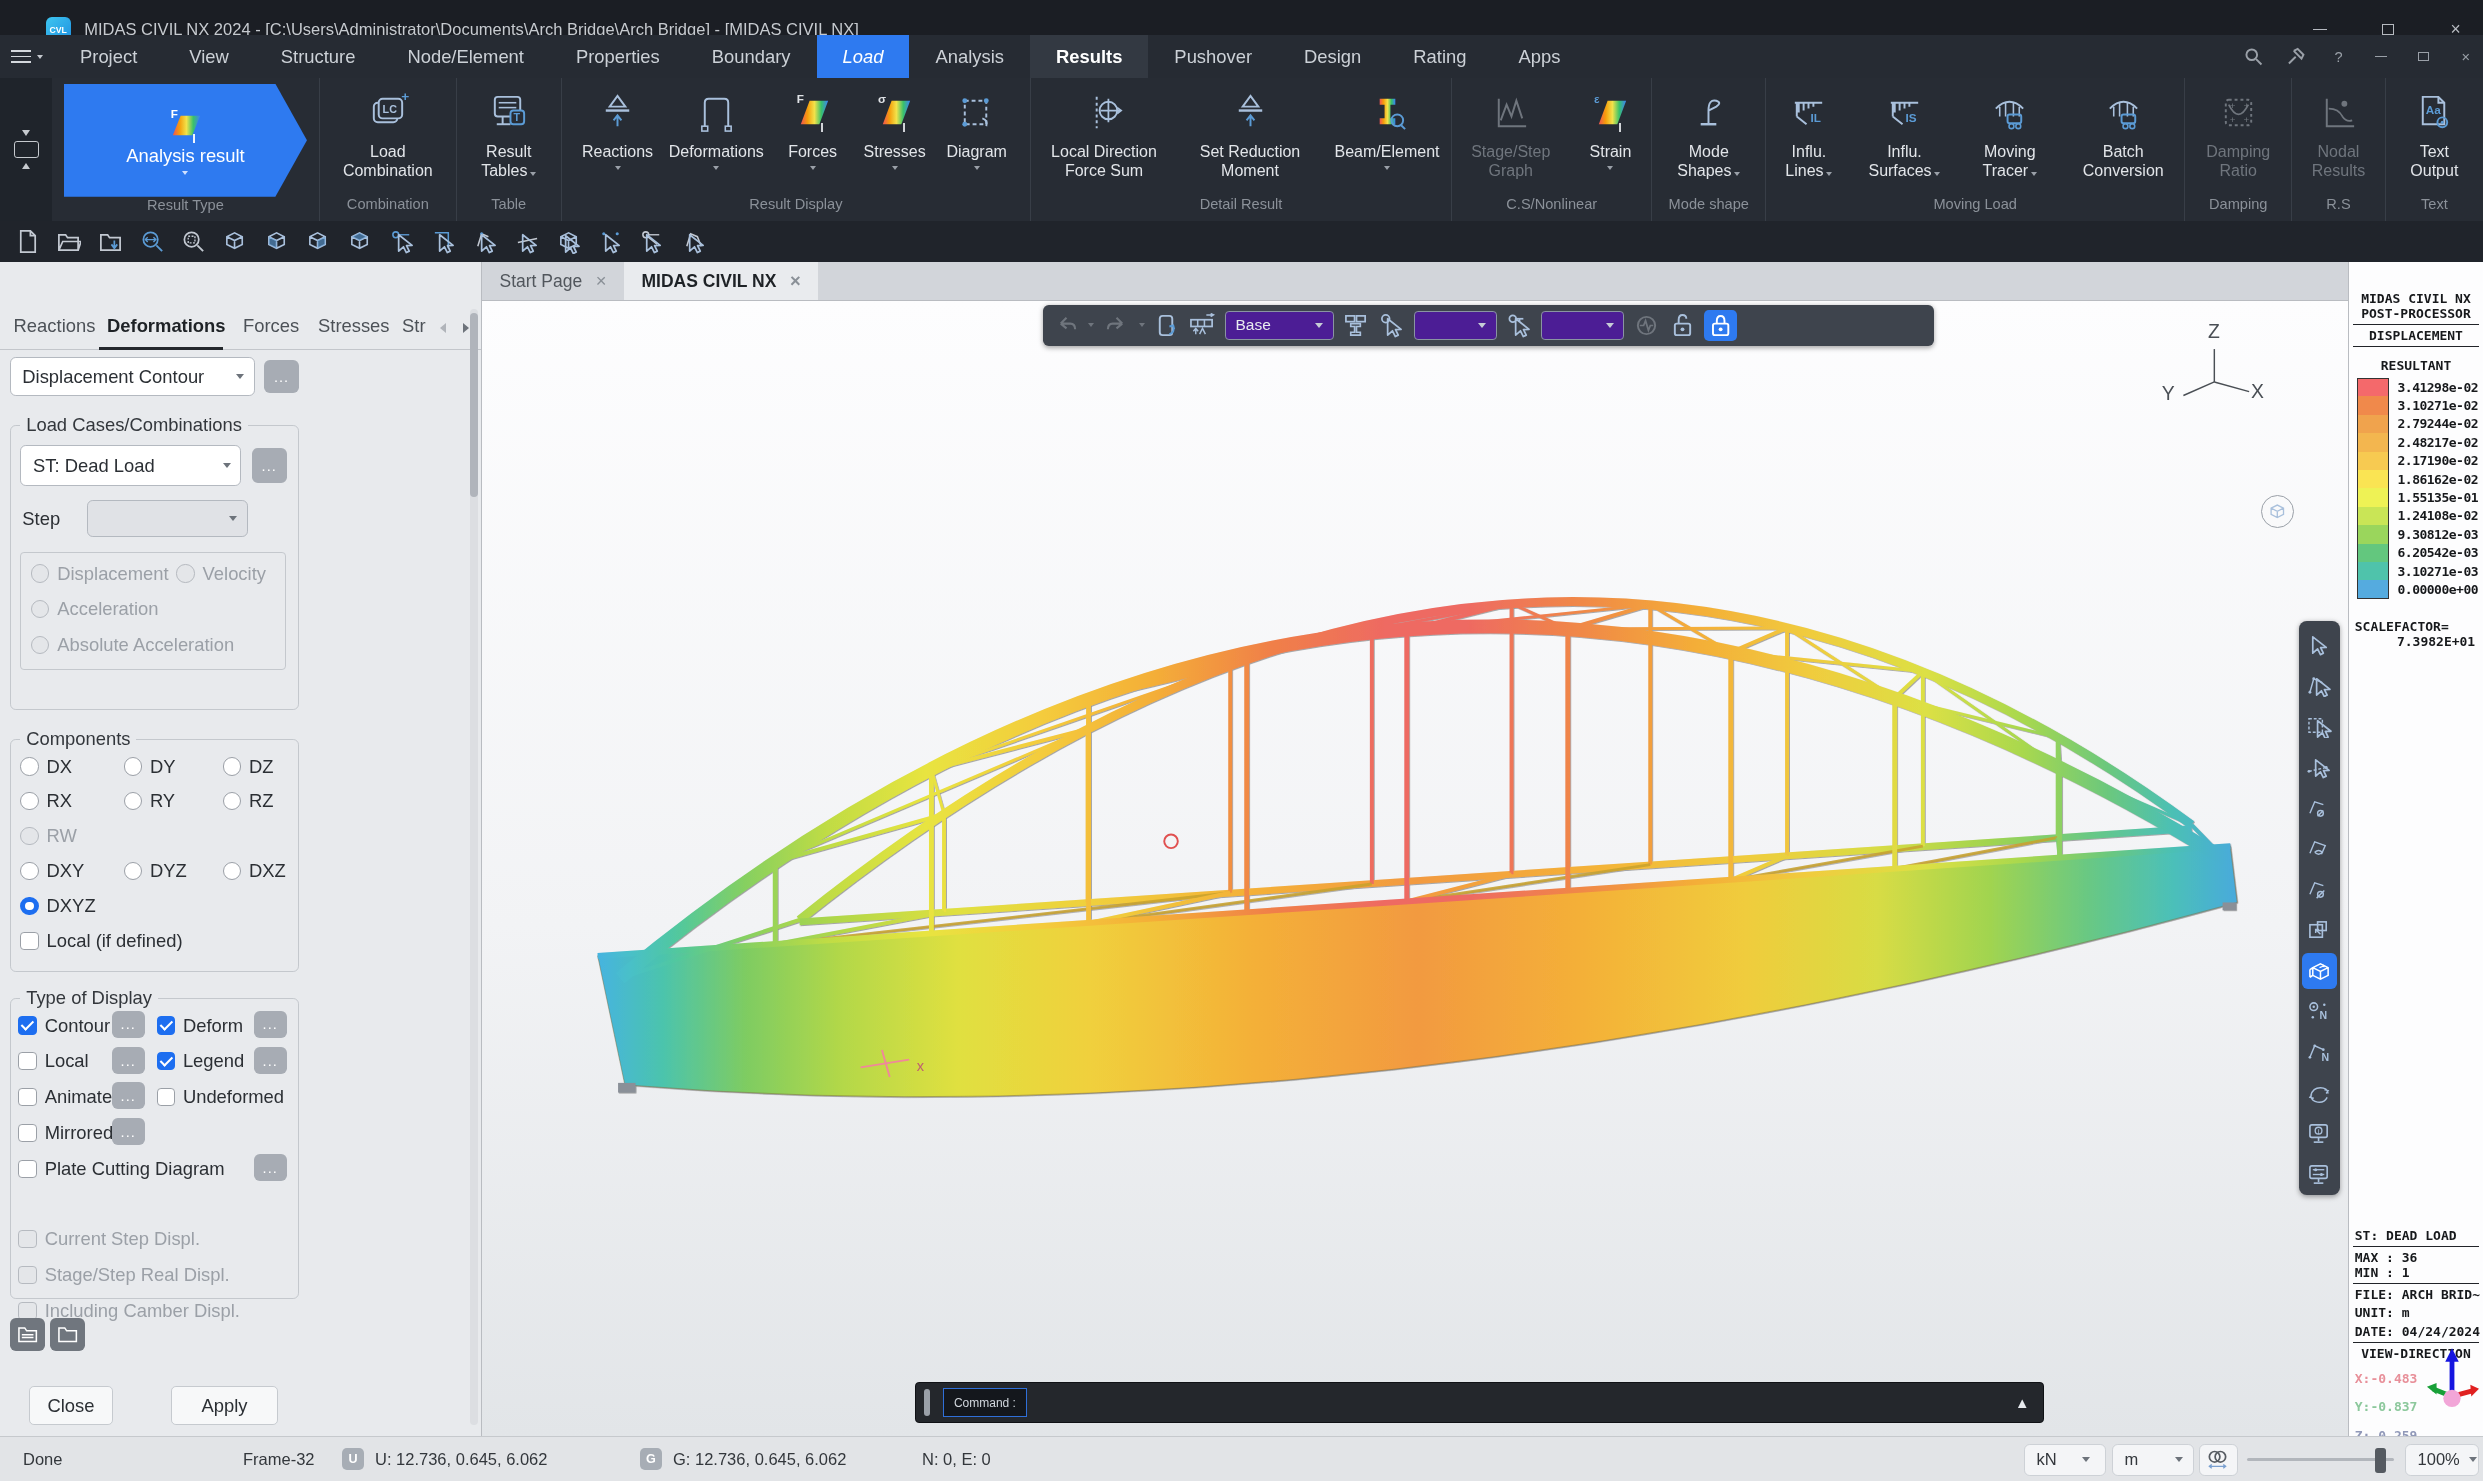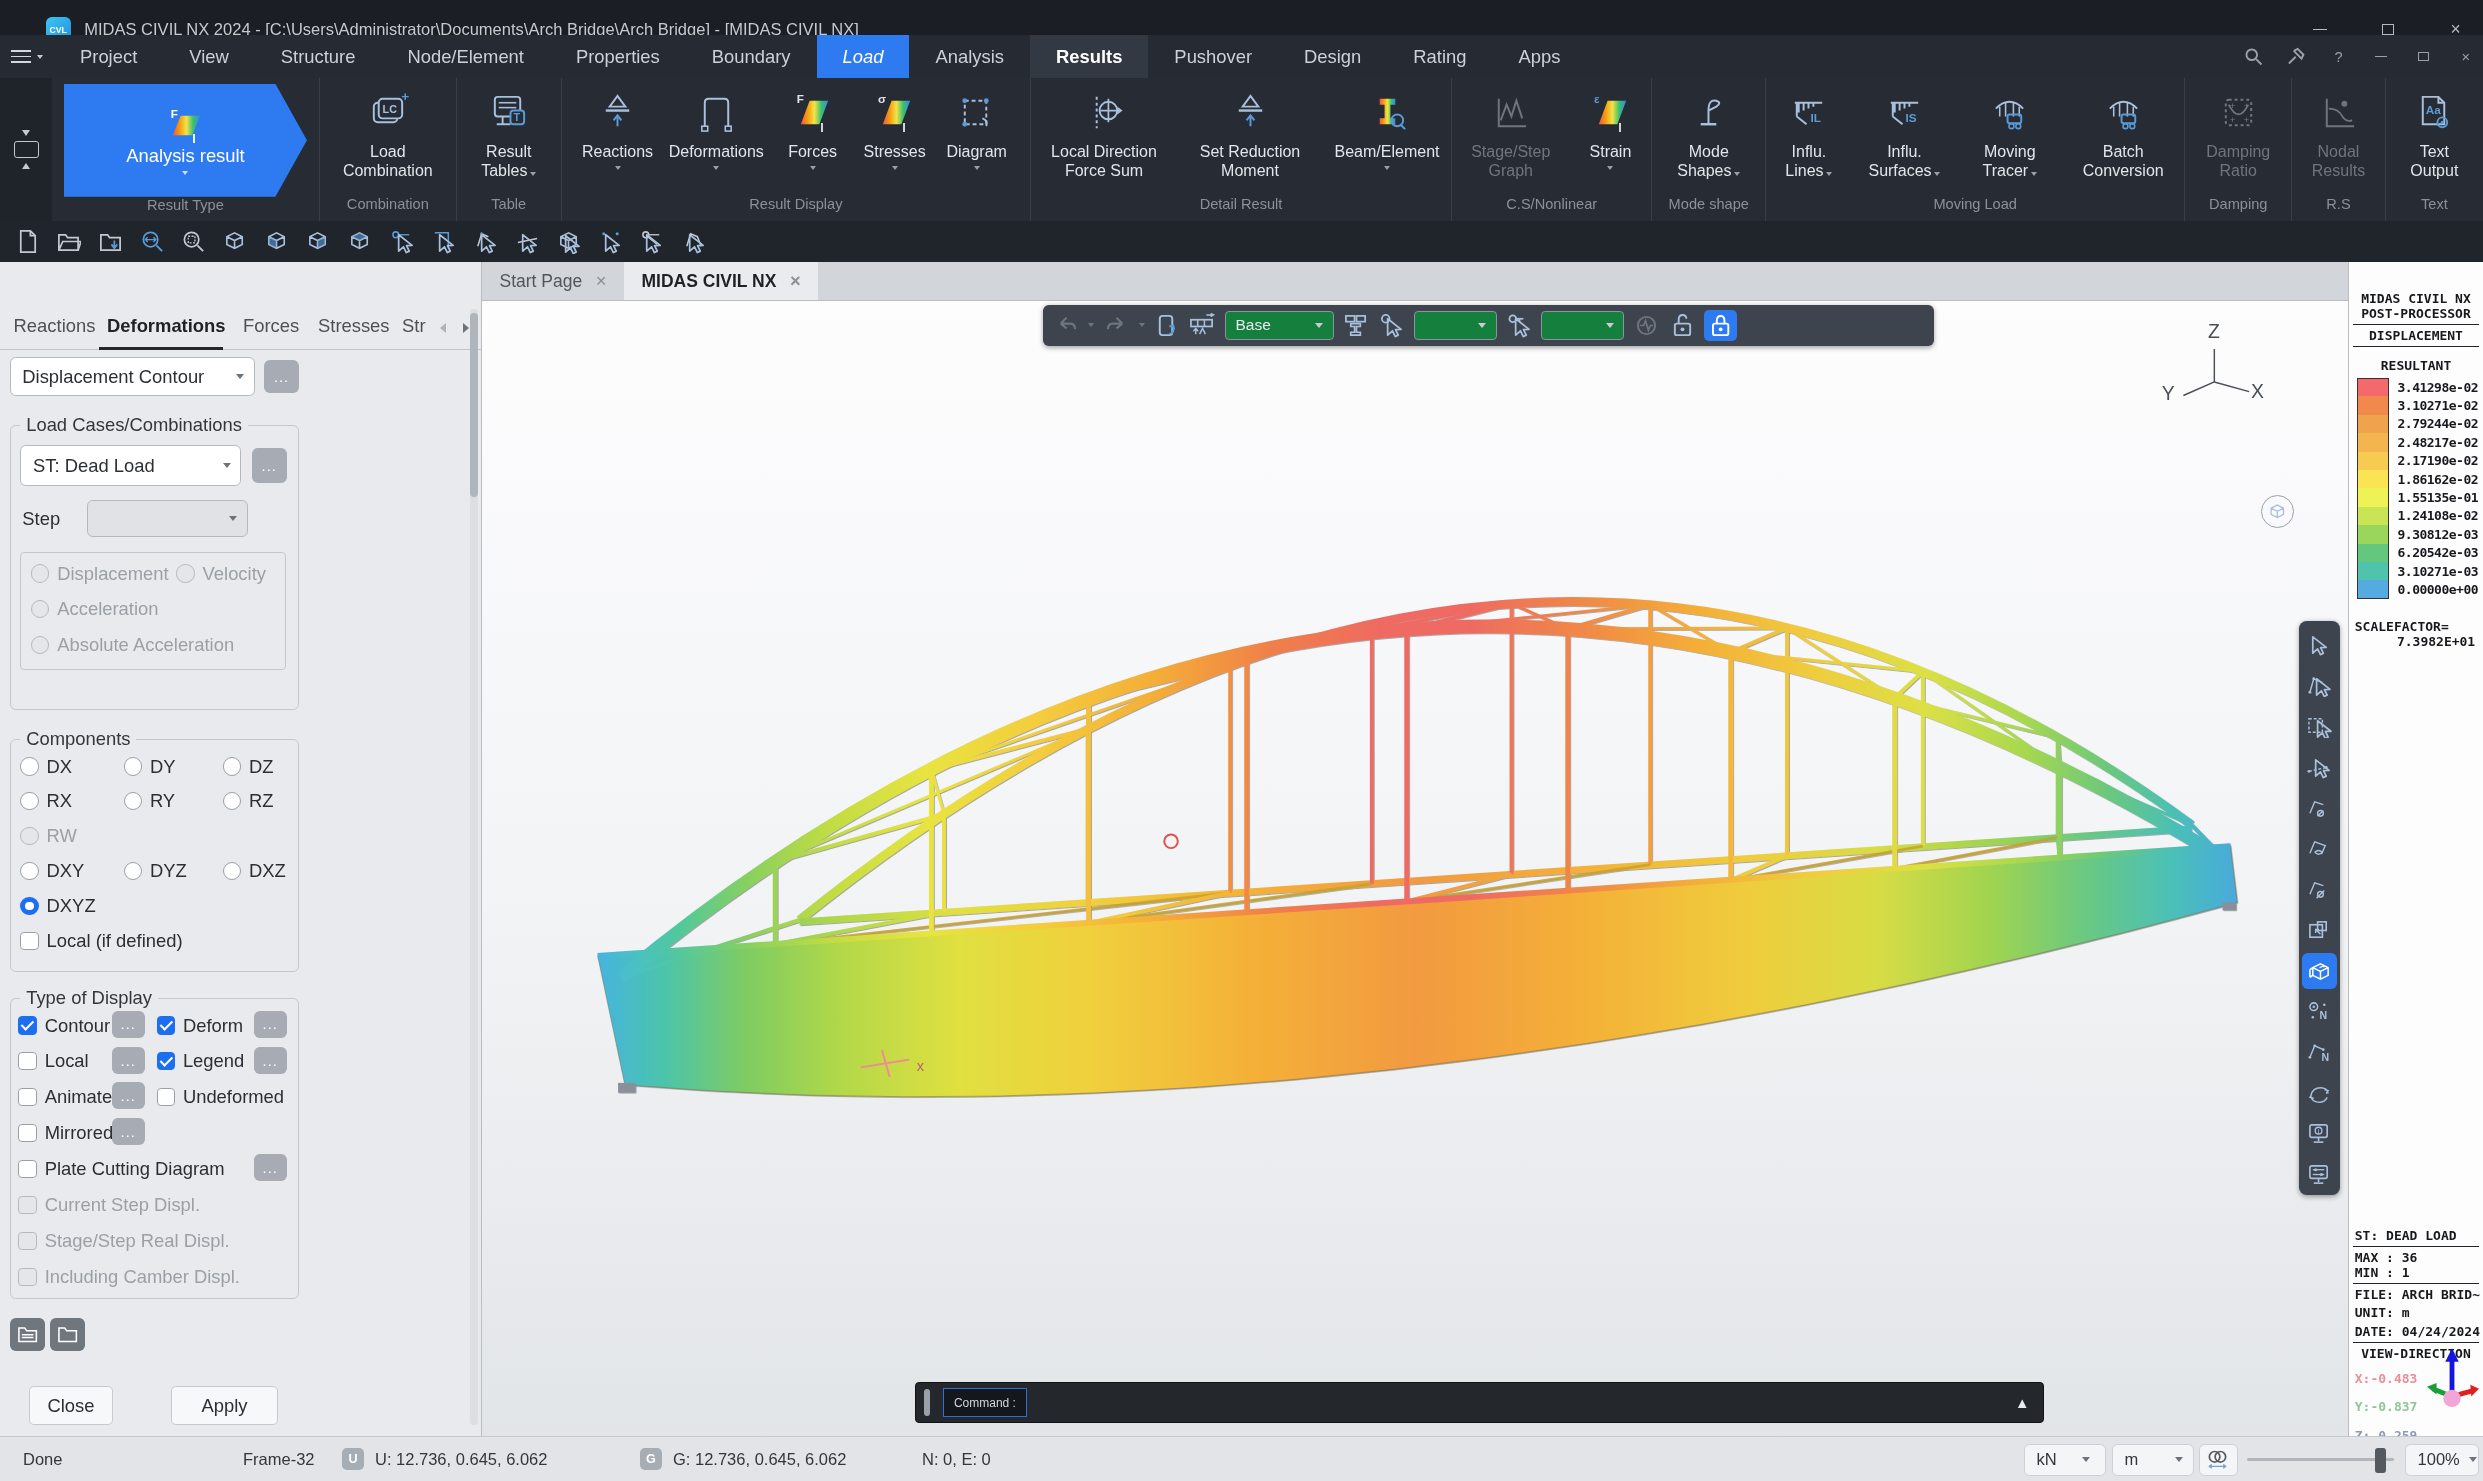--- a/index.html
+++ b/index.html
@@ -68,37 +68,37 @@
   .fieldset > .flegend { position:absolute; top:-11.6px; left:9.7px; background:#e8eaed; padding:0 5.8px; font-size:18.4px; color:#33373c; }
   .radio { position:absolute; display:flex; align-items:center; gap:7.8px; }
   .radio .rc { width:18.4px; height:18.4px; border-radius:50%; border:1.5px solid #9ba0a7; background:#fff; }
   .radio.selected .rc { border:5.3px solid #1d6ef0; }
   .radio.disabled { color:#9ba0a7; }
   .radio.disabled .rc { background:#e4e6e9; border-color:#b6bac0; }
   .check { position:absolute; display:flex; align-items:center; gap:7.8px; }
   .check .cb { width:18.4px; height:18.4px; border-radius:3.9px; border:1.5px solid #9ba0a7; background:#fff; position:relative; }
   .check.checked .cb { background:#1d6ef0; border-color:#1d6ef0; }
   .check.checked .cb:after { content:""; position:absolute; left:4.9px; top:1px; width:4.9px; height:9.7px; border:solid #fff; border-width:0 2.4px 2.4px 0; transform:rotate(45deg); }
-  .check.disabled { color:#9ba0a7; }
+  .check.disabled { color:#9ba0a7;margin-top:34px; }
   .check.disabled .cb { background:#e4e6e9; border-color:#b6bac0; }
   .btn { position:absolute; background:#f7f8f9; border:1px solid #c6cacf; border-radius:4.9px; display:flex; align-items:center; justify-content:center; font-size:18.4px; color:#2b2f34; }
   .mini-folder { position:absolute; width:35px; height:33px; background:#70767e; border-radius:5.8px; display:flex; align-items:center; justify-content:center; }
   .lp-scroll { position:absolute; right:2.9px; top:47px; width:7.8px; height:1116px; background:#dcdee2; border-radius:3.9px; }
   .lp-thumb { position:absolute; left:0; top:3.9px; width:7.8px; height:184px; background:#b0b4bb; border-radius:3.9px; }
 
   
   #viewport { position:absolute; left:482px; top:262px; width:1866px; height:1174px; }
   .vp-tabbar { position:absolute; left:0; top:0; width:100%; height:39px; background:#d2d5da; border-bottom:1px solid #b9bcc1; display:flex; }
   .vp-tab { display:flex; align-items:center; gap:13.6px; padding:0 17.5px; font-size:17.5px; color:#51565c; }
   .vp-tab.active { background:#e9ebee; color:#1e2226; font-weight:bold; }
   .vp-tab .x { color:#8a9097; font-size:18.4px; }
   .vp-canvas { position:absolute; left:0; top:39px; width:1866px; height:1135px; background:linear-gradient(#fdfdfe 0%, #f2f3f5 55%, #e2e5e8 100%); }
   .float-toolbar { position:absolute; left:561px; top:3.9px; width:891px; height:41px; background:#3e444d; border-radius:5.8px; box-shadow:0 1.9px 5.8px rgba(0,0,0,.35); display:flex; align-items:center; padding:0 9.7px; gap:8.7px; }
   .ft-ic { width:27px; height:27px; display:flex; align-items:center; justify-content:center; }
-  .ft-sel { height:29px; background:#15803d; border:1px solid #8a94a2; border-radius:3.9px; color:#e8ebef; font-size:15.5px; display:flex; align-items:center; padding:0 9.7px; position:relative; }
+  .ft-sel { height:29px; background:#4c1d95; border:1px solid #8a94a2; border-radius:3.9px; color:#e8ebef; font-size:15.5px; display:flex; align-items:center; padding:0 9.7px; position:relative; }
   .ft-sel .dd-caret { border-top-color:#c6cdd6; }
   .ft-lock-active { width:33px; height:31px; background:#2e7af0; border-radius:4.9px; display:flex; align-items:center; justify-content:center; }
   .axis-triad { position:absolute; right:85px; top:21.3px; width:107px; height:87px; color:#4a4f55; font-size:19.4px; }
   .sphere-ic { position:absolute; right:54px; top:194px; width:33px; height:33px; border:1.5px solid #9aa0a8; border-radius:50%; display:flex; align-items:center; justify-content:center; color:#7a8088; }
   .right-toolbar { position:absolute; right:7.8px; top:320px; width:41px; height:574px; background:#3e444d; border-radius:7.8px; box-shadow:0 1.9px 5.8px rgba(0,0,0,.35); display:flex; flex-direction:column; align-items:center; padding-top:3.9px; }
   .rt-ic { width:35px; height:41px; display:flex; align-items:center; justify-content:center; }
   .rt-ic.active { background:#2e7af0; border-radius:5.8px; height:37px; margin:1.9px 0; }
   .command-bar { position:absolute; left:433px; top:1081px; width:1129px; height:41px; background:#24272c; border:1px solid #0f1115; border-radius:3.9px; display:flex; align-items:center; }
   .cmd-grip { width:5.8px; height:27px; background:#9aa0a8; border-radius:2.9px; margin-left:7.8px; }
   .cmd-field { margin-left:13.6px; height:29px; border:1.9px solid #2f6fd8; border-radius:0; background:#14171c; color:#d2d7dd; font-size:12px; display:flex; align-items:center; padding:0 9.7px; }

